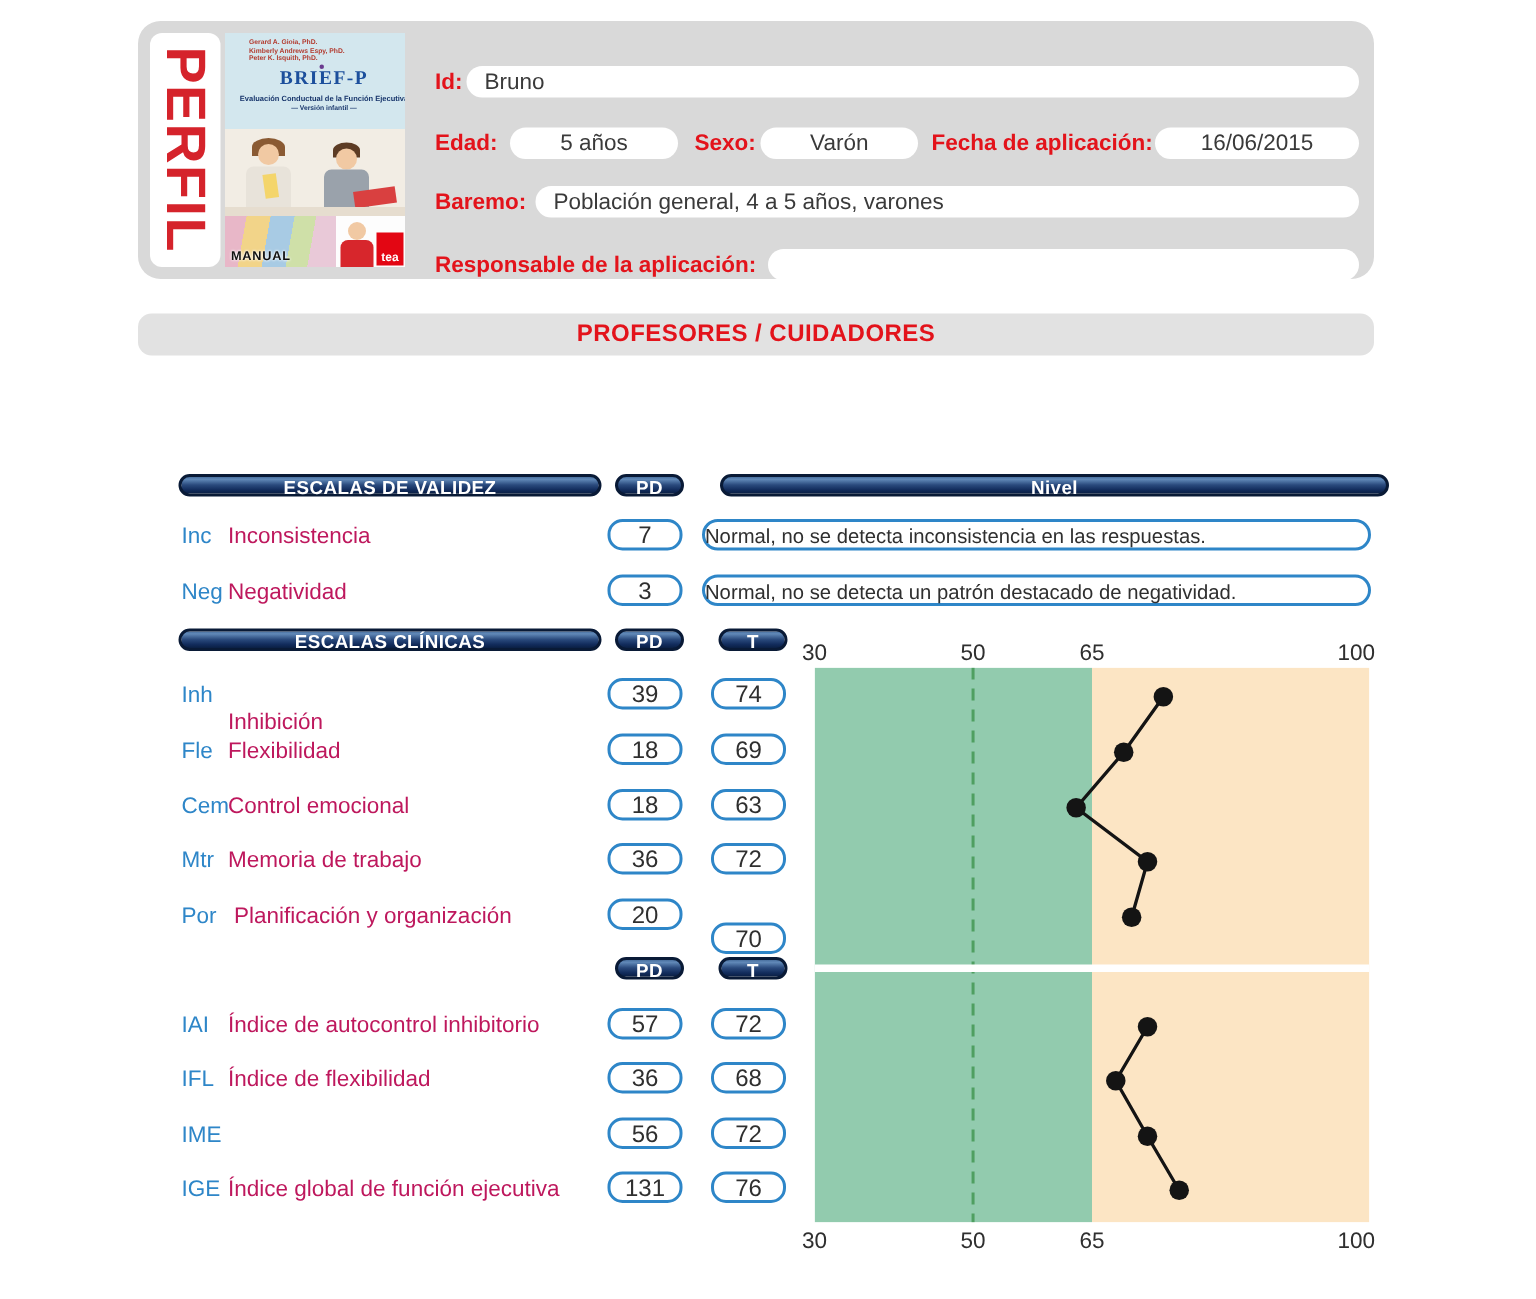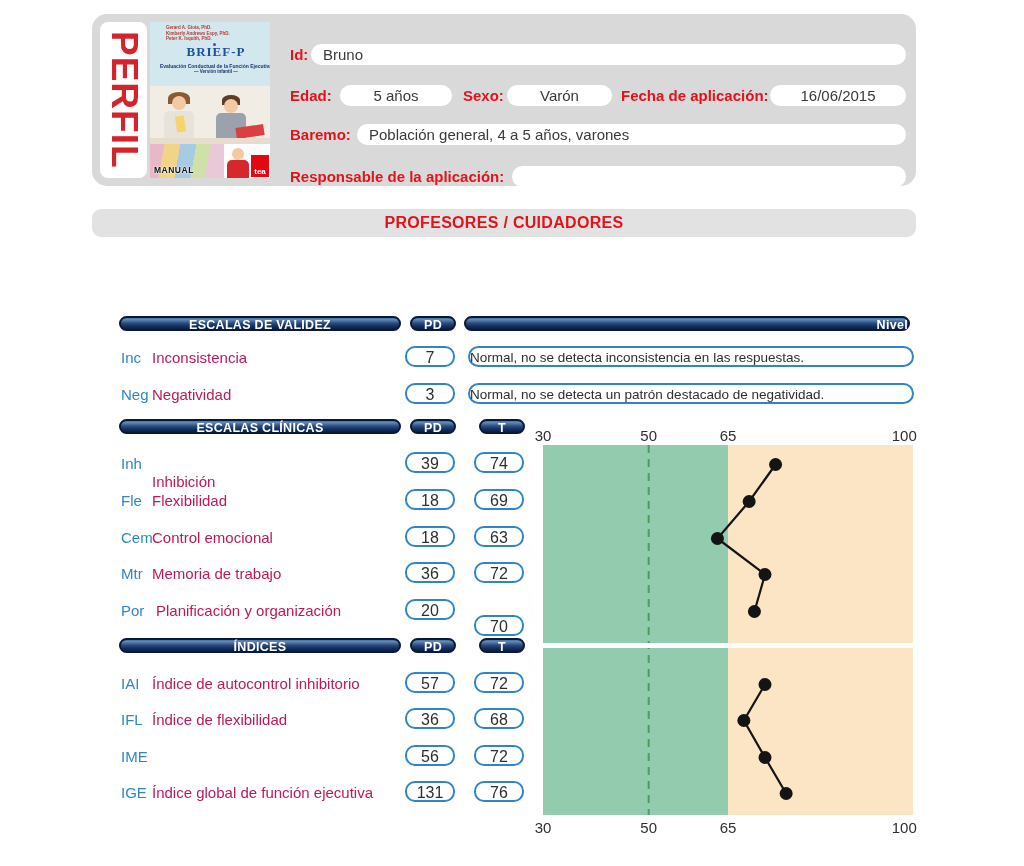--- a/index.html
+++ b/index.html
@@ -130,21 +130,21 @@
     <span class="red-label" style="left:198px;top:152px;">Responsable de la aplicación:</span>
     <div class="field-box fb-left" style="left:420px;top:152px;width:394px;"></div>
   </div>
 
   <div class="abs title-bar">
     <span>PROFESORES / CUIDADORES</span>
   </div>
 
   <div class="abs pill-header" style="left:119px;top:316px;width:282px;">ESCALAS DE VALIDEZ</div>
   <div class="abs pill-header" style="left:410px;top:316px;width:46px;">PD</div>
-  <div class="abs pill-header" style="left:464px;top:316px;width:446px;text-align:right;">Nivel</div>
+  <div class="abs pill-header" style="left:480px;top:316px;width:446px;">Nivel</div>
 
   <span class="abs abbr" style="left:121px;top:348px;">Inc</span>
   <span class="abs scale-name" style="left:152px;top:348px;">Inconsistencia</span>
   <div class="abs val-box" style="left:405px;top:346px;width:50px;">7</div>
   <div class="abs nivel-box" style="left:468px;top:346px;width:446px;">Normal, no se detecta inconsistencia en las respuestas.</div>
 
   <span class="abs abbr" style="left:121px;top:385px;">Neg</span>
   <span class="abs scale-name" style="left:152px;top:385px;">Negatividad</span>
   <div class="abs val-box" style="left:405px;top:383px;width:50px;">3</div>
   <div class="abs nivel-box" style="left:468px;top:383px;width:446px;">Normal, no se detecta un patrón destacado de negatividad.</div>
@@ -171,21 +171,20 @@
   <span class="abs abbr" style="left:121px;top:564px;">Mtr</span>
   <span class="abs scale-name" style="left:152px;top:564px;">Memoria de trabajo</span>
   <div class="abs val-box" style="left:405px;top:562px;width:50px;">36</div>
   <div class="abs val-box" style="left:474px;top:562px;width:50px;">72</div>
 
   <span class="abs abbr" style="left:121px;top:601px;">Por</span>
   <span class="abs scale-name" style="left:156px;top:601px;">Planificación y organización</span>
   <div class="abs val-box" style="left:405px;top:599px;width:50px;">20</div>
   <div class="abs val-box" style="left:474px;top:599px;width:50px;margin-top:16px;">70</div>
 
-  <div class="abs pill-header" style="left:119px;top:638px;width:282px;">ÍNDICES</div>
   <div class="abs pill-header" style="left:410px;top:638px;width:46px;">PD</div>
   <div class="abs pill-header" style="left:479px;top:638px;width:46px;">T</div>
 
   <span class="abs abbr" style="left:121px;top:674px;">IAI</span>
   <span class="abs scale-name" style="left:152px;top:674px;">Índice de autocontrol inhibitorio</span>
   <div class="abs val-box" style="left:405px;top:672px;width:50px;">57</div>
   <div class="abs val-box" style="left:474px;top:672px;width:50px;">72</div>
 
   <span class="abs abbr" style="left:121px;top:710px;">IFL</span>
   <span class="abs scale-name" style="left:152px;top:710px;">Índice de flexibilidad</span>

